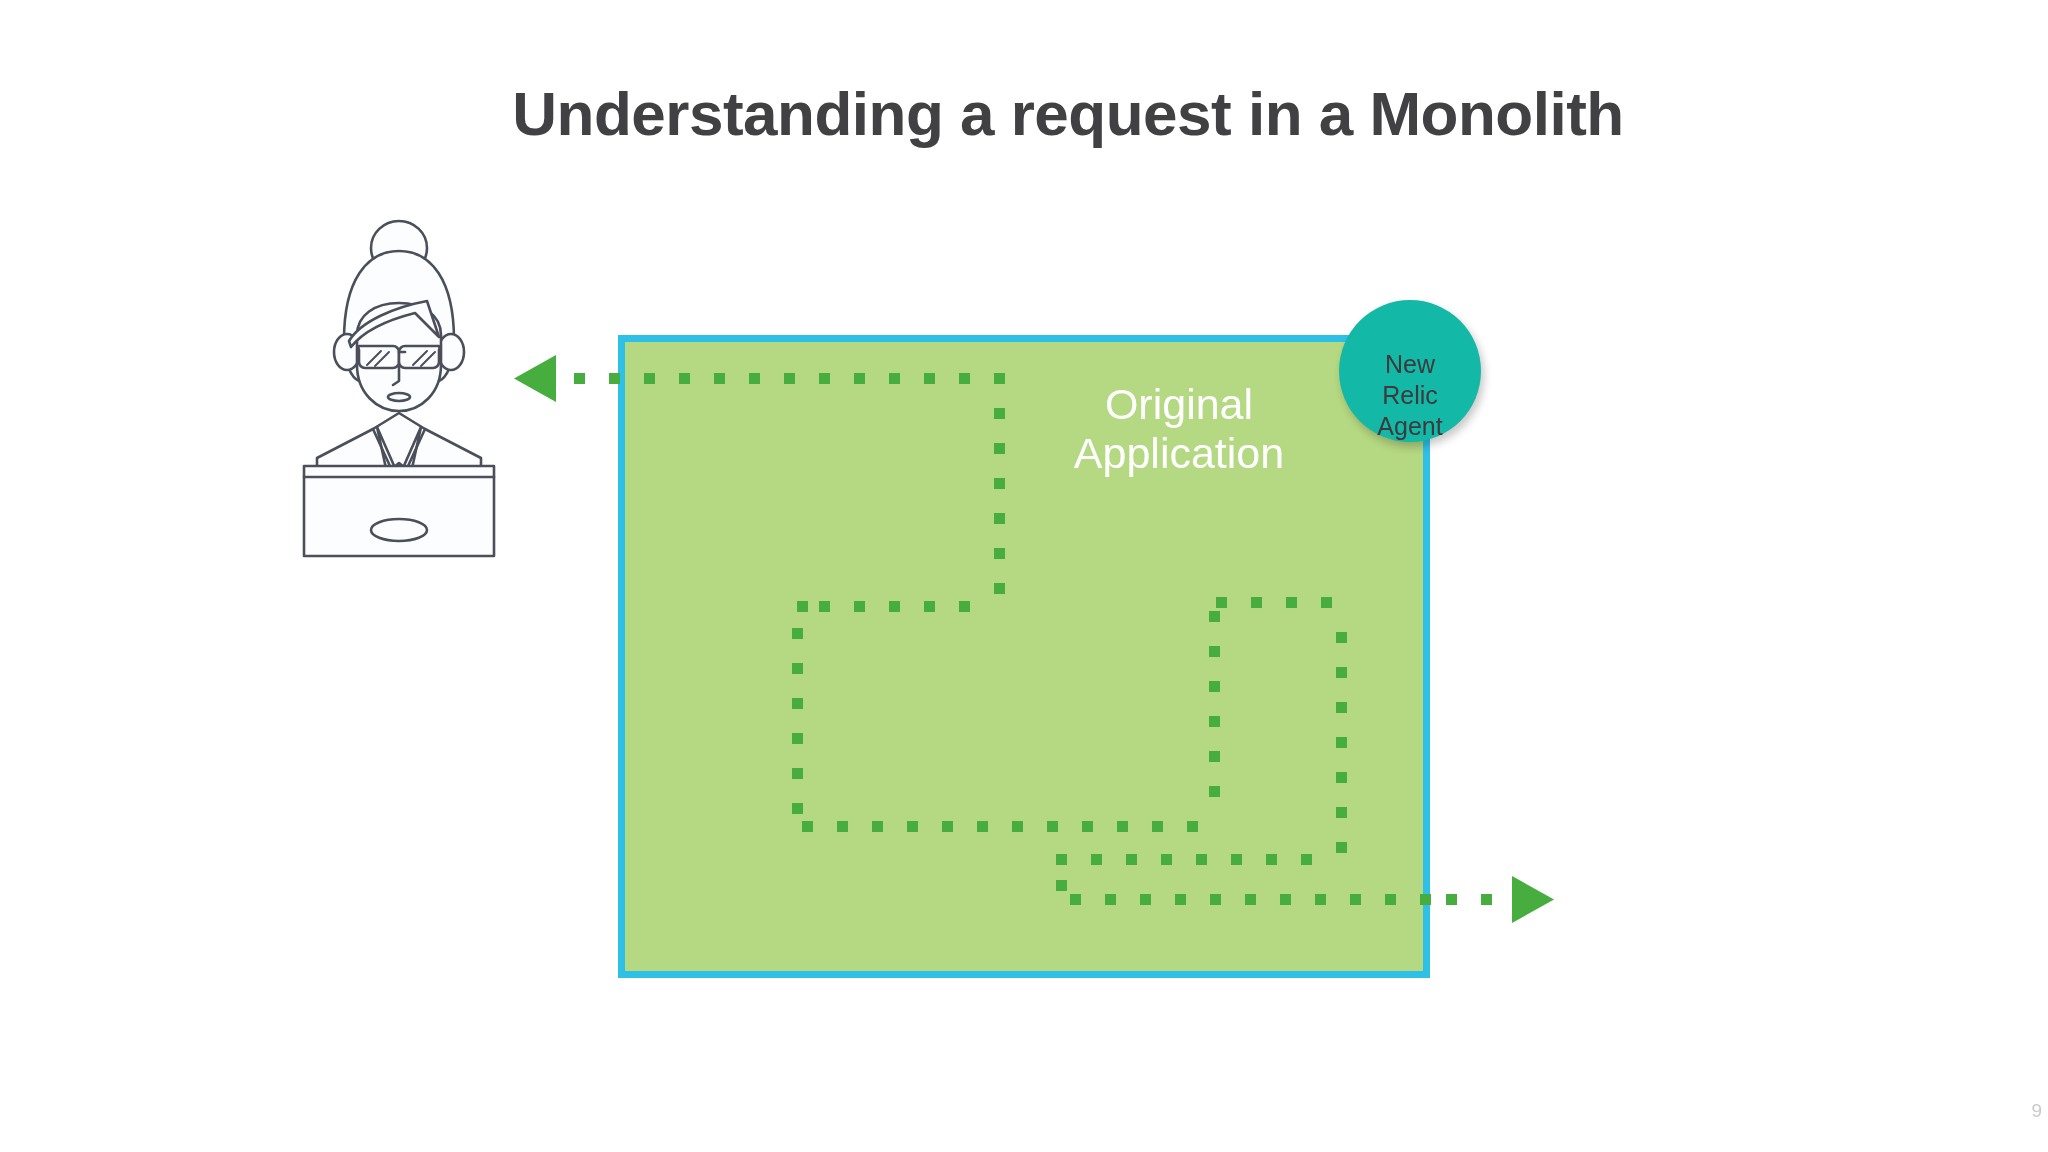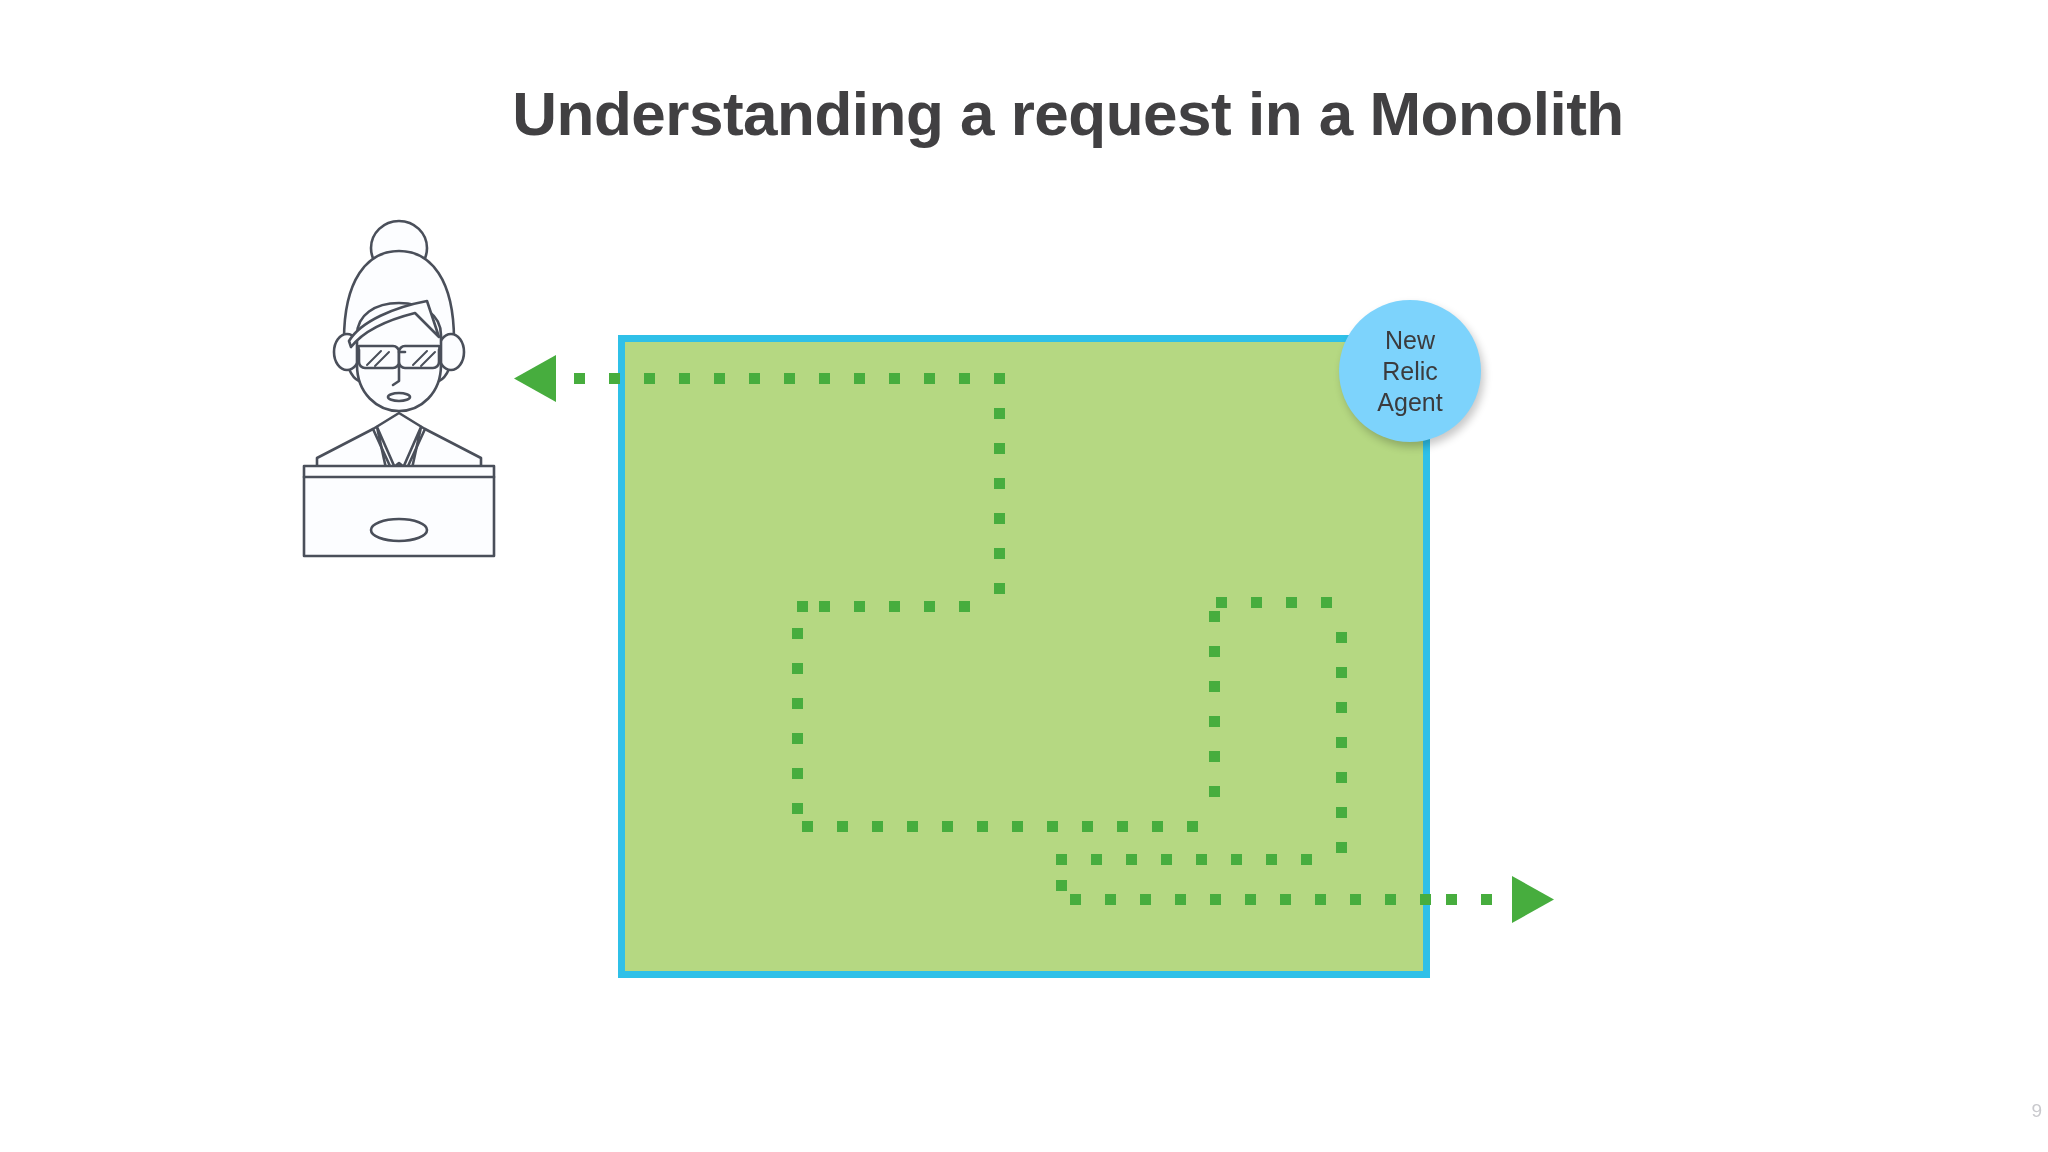--- a/index.html
+++ b/index.html
@@ -66,24 +66,24 @@
   }
 
   
   #agent-bubble {
     position: absolute;
     left: 1295px;
     top: 300px;
     width: 142px;
     height: 142px;
     border-radius: 50%;
-    background: #7dd3fc;
+    background: #14b8a6;
     box-shadow: 3px 5px 9px rgba(0,0,0,0.22);
     display: flex;
-    align-items: center;
+    align-items: flex-end;
     justify-content: center;
   }
   #agent-bubble-label {
     text-align: center;
     font-size: 25px;
     line-height: 31px;
     color: #3b3b3d;
     white-space: pre-line;
   }
 
@@ -159,20 +159,22 @@
         <path d="M74 214 L96 262 M126 214 L104 262" fill="none"></path>
 
         <rect x="5" y="251" width="190" height="90"></rect>
         <path d="M5 262 L195 262" fill="none"></path>
         <ellipse cx="100" cy="315" rx="28" ry="11"></ellipse>
       </g>
     </svg>
   </div>
 
   <div id="app-box"></div>
+  <div id="app-box-label">Original
+Application</div>
 
   <svg id="trace-path">
     <defs>
       
     </defs>
     <g fill="#47ad3e">
 
       <rect x="565" y="373" width="11" height="11"></rect>
       <rect x="530" y="373" width="11" height="11"></rect>
       <rect x="495" y="373" width="11" height="11"></rect>

